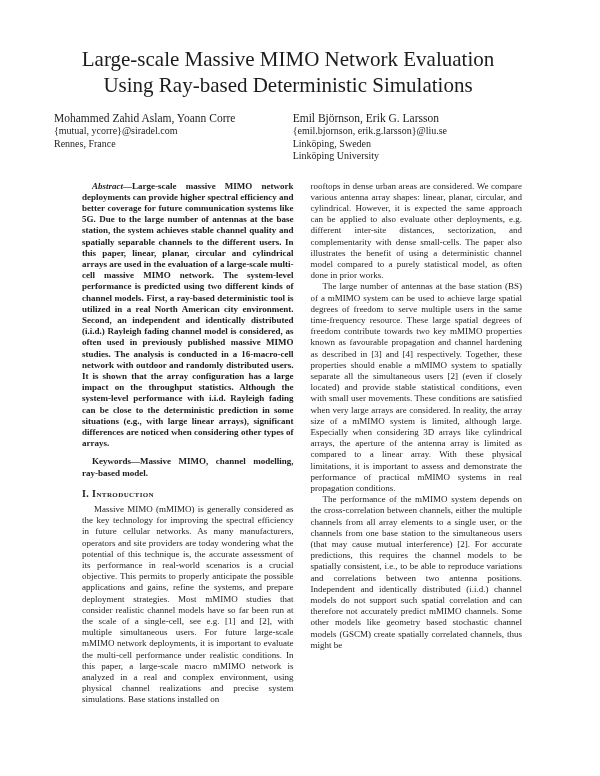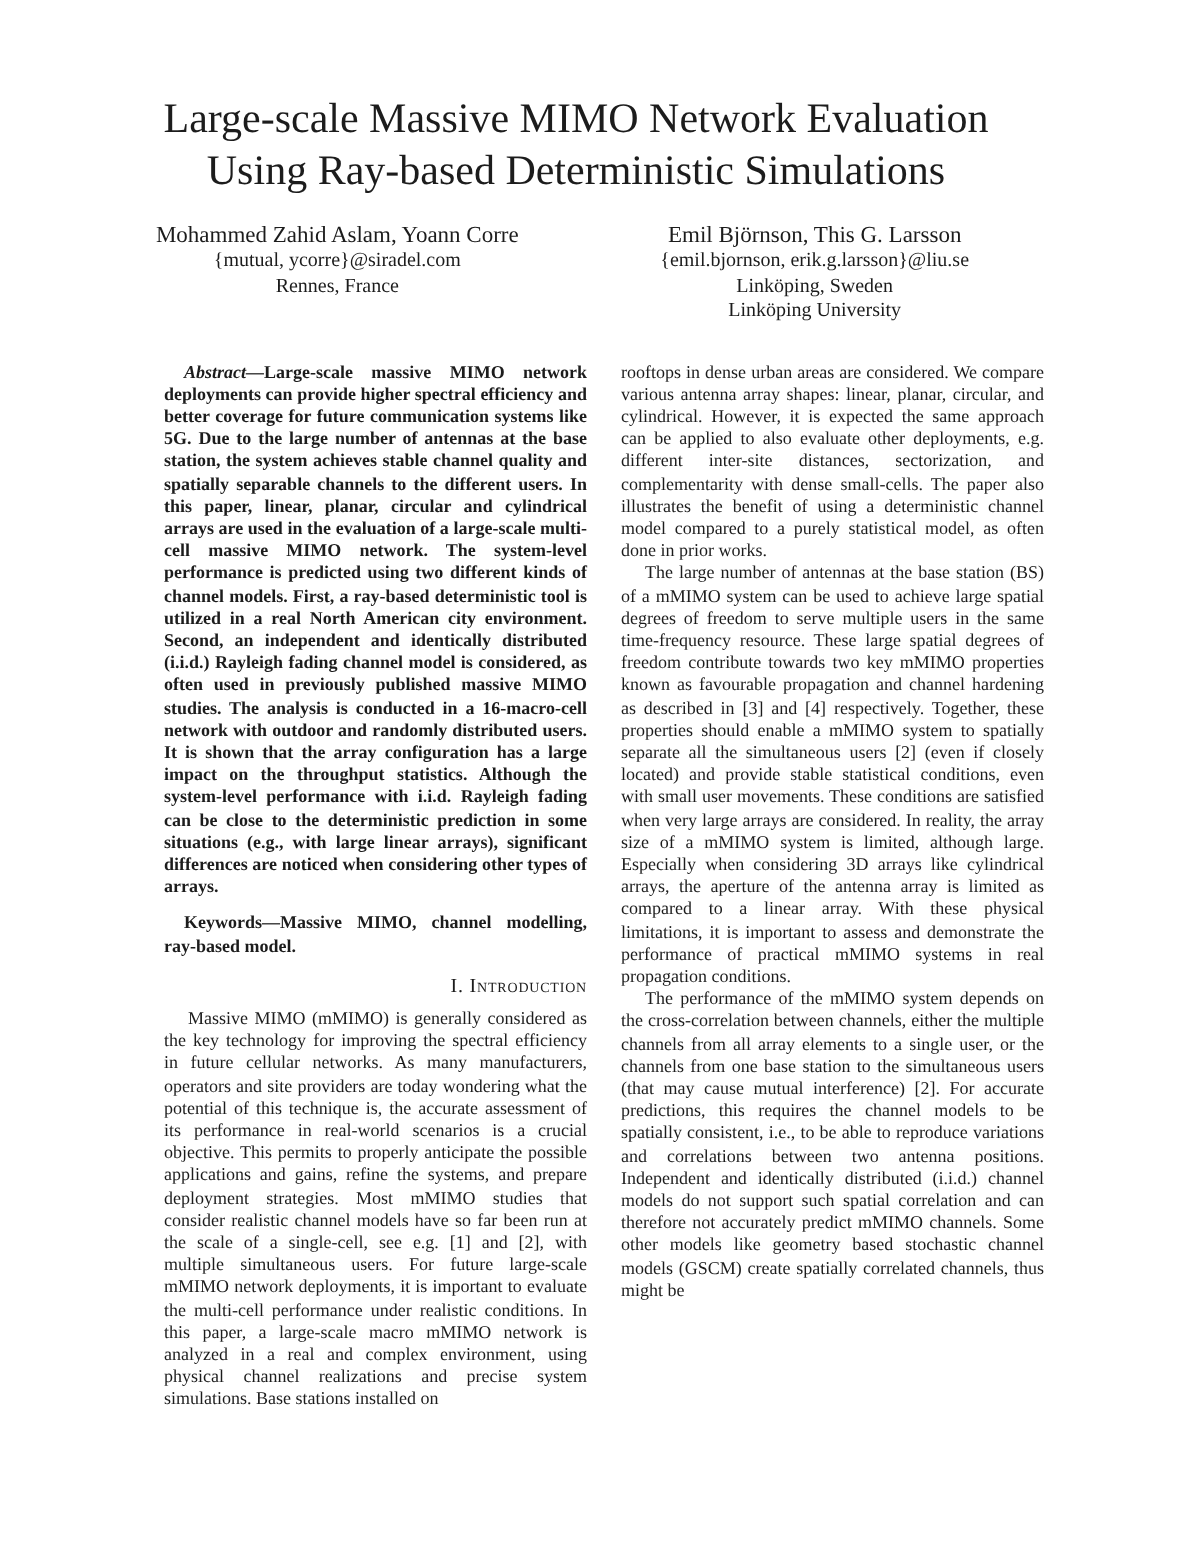--- a/index.html
+++ b/index.html
@@ -23,21 +23,20 @@
     font-weight: 400;
     padding: 0 20px;
   }
   .authors {
     display: flex;
     justify-content: space-between;
     margin-top: 13px;
   }
   .author-block {
     width: 49%;
-    text-align: center;
   }
   .author-names { font-size: 11.5px; line-height: 14px; }
   .author-line { font-size: 10px; line-height: 12.5px; }
   .columns {
     display: flex;
     gap: 17px;
     margin-top: 18px;
     height: 566px;
     overflow: hidden;
     margin-left: 28px;
@@ -52,45 +51,45 @@
     font-weight: bold;
     text-indent: 10px;
   }
   .abstract-label { font-style: italic; }
   .keywords {
     font-weight: bold;
     text-indent: 10px;
     margin-top: 7px;
   }
   .section-heading {
-    text-align: right;
+    text-align: left;
     font-variant: small-caps;
     font-size: 10px;
     letter-spacing: 0.4px;
     margin: 9px 0 5px 0;
-    font-weight: 400;
+    font-weight: 700;
   }
   p.body-par { text-indent: 12px; }
   p.body-par.no-indent { text-indent: 0; }
 </style>
 </head>
 <body>
 
 <div class="page">
 
   <h1 class="title">Large-scale Massive MIMO Network Evaluation Using Ray-based Deterministic Simulations</h1>
 
   <div class="authors">
     <div class="author-block">
       <div class="author-names">Mohammed Zahid Aslam, Yoann Corre</div>
       <div class="author-line">{mutual, ycorre}@siradel.com</div>
       <div class="author-line">Rennes, France</div>
     </div>
     <div class="author-block">
-      <div class="author-names">Emil Björnson, This G. Larsson</div>
+      <div class="author-names">Emil Björnson, Erik G. Larsson</div>
       <div class="author-line">{emil.bjornson, erik.g.larsson}@liu.se</div>
       <div class="author-line">Linköping, Sweden</div>
       <div class="author-line">Linköping University</div>
     </div>
   </div>
 
   <div class="columns">
 
     <div class="col">
       <p class="abstract"><span class="abstract-label">Abstract—</span><span>Large-scale massive MIMO network deployments can provide higher spectral efficiency and better coverage for future communication systems like 5G. Due to the large number of antennas at the base station, the system achieves stable channel quality and spatially separable channels to the different users. In this paper, linear, planar, circular and cylindrical arrays are used in the evaluation of a large-scale multi-cell massive MIMO network. The system-level performance is predicted using two different kinds of channel models. First, a ray-based deterministic tool is utilized in a real North American city environment. Second, an independent and identically distributed (i.i.d.) Rayleigh fading channel model is considered, as often used in previously published massive MIMO studies. The analysis is conducted in a 16-macro-cell network with outdoor and randomly distributed users. It is shown that the array configuration has a large impact on the throughput statistics. Although the system-level performance with i.i.d. Rayleigh fading can be close to the deterministic prediction in some situations (e.g., with large linear arrays), significant differences are noticed when considering other types of arrays.</span></p>

